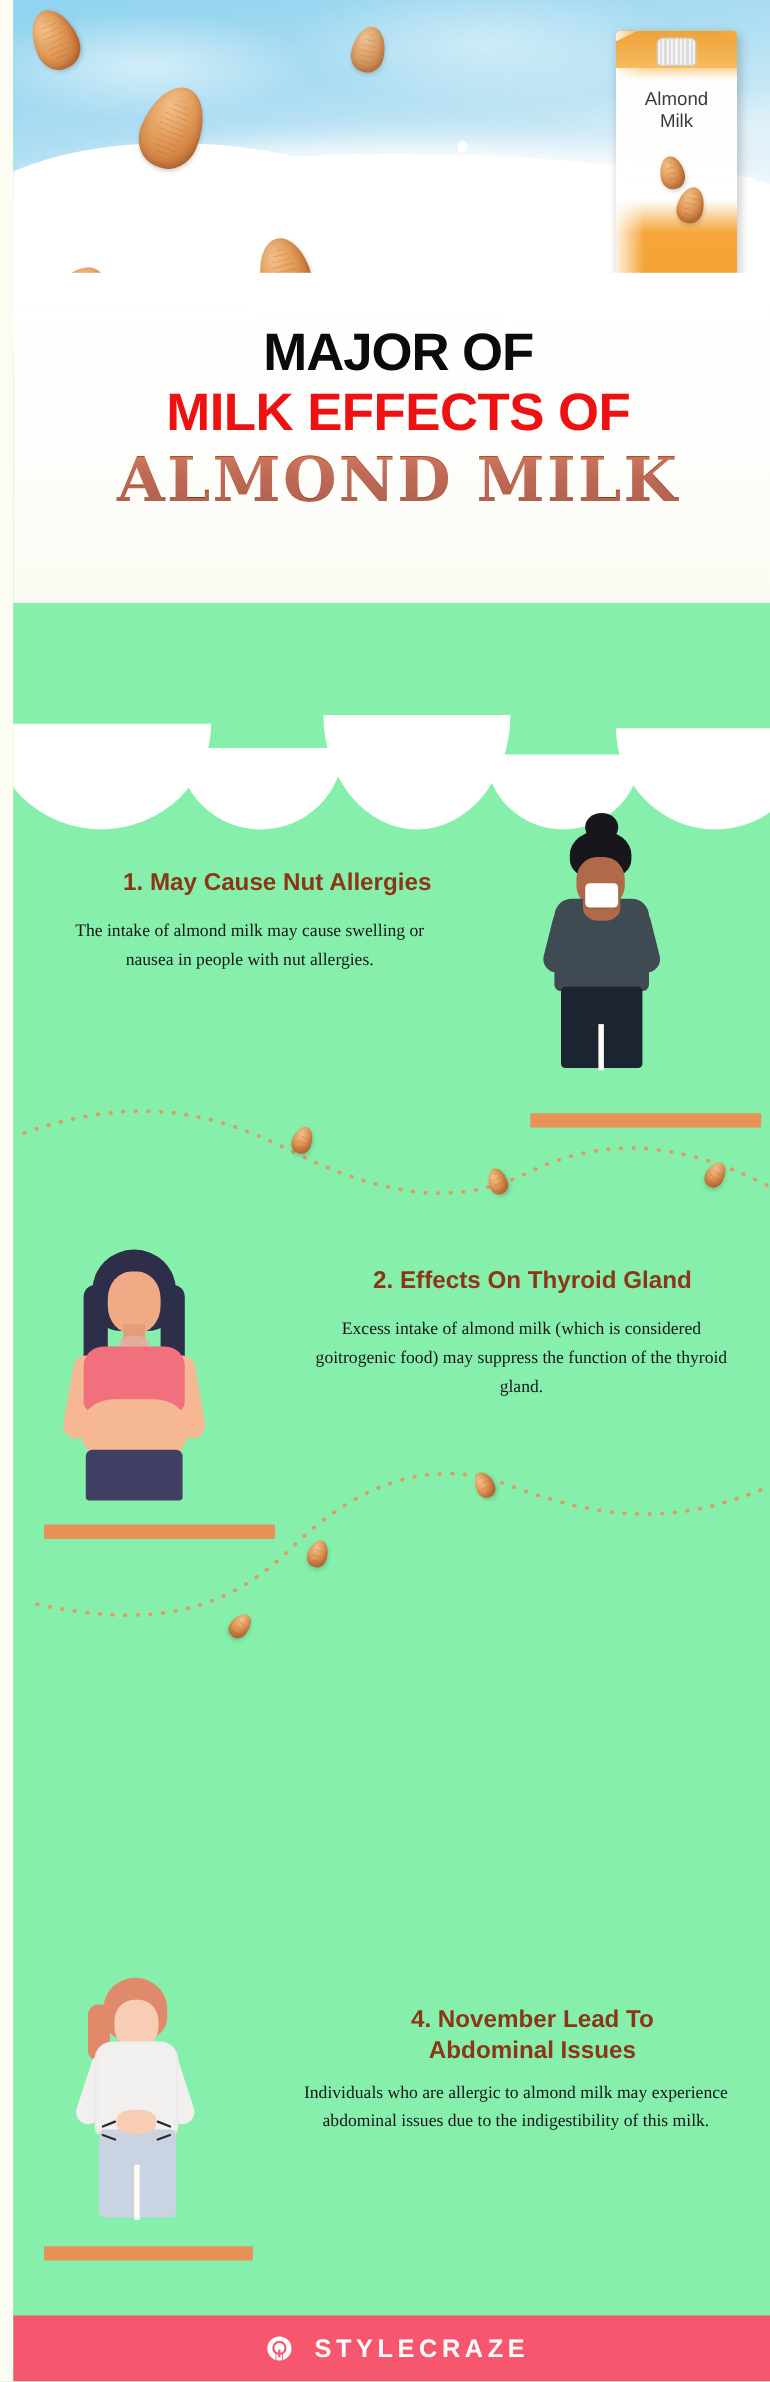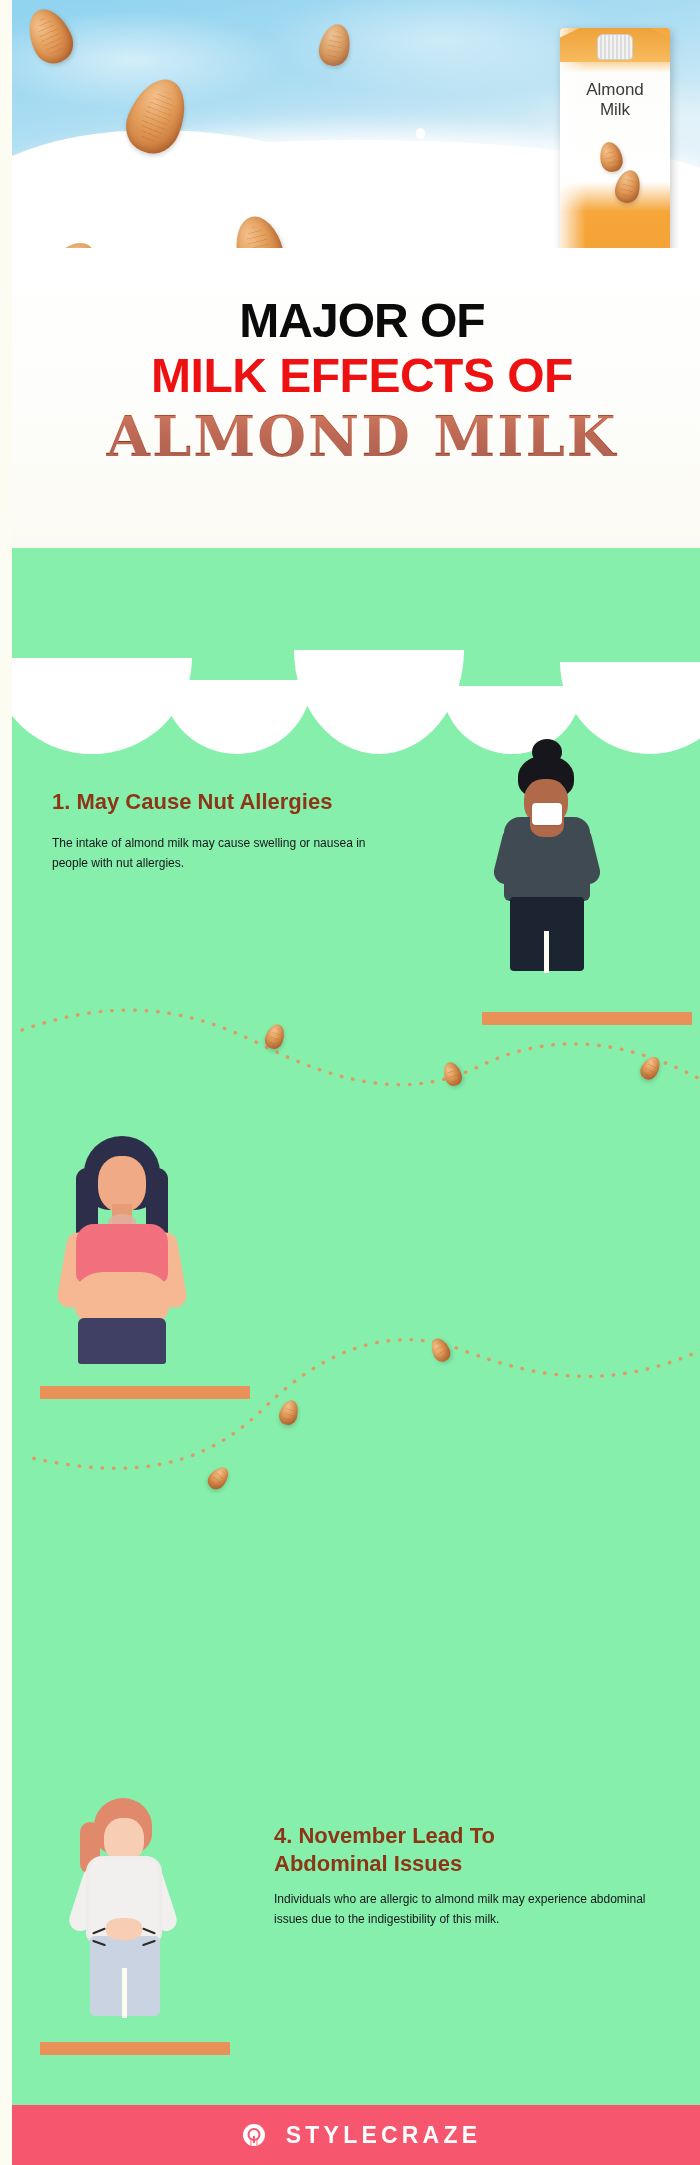--- a/index.html
+++ b/index.html
@@ -75,25 +75,25 @@
     font-family:"DejaVu Serif", serif;
     background: linear-gradient(to bottom,#c1512a 0%,#a8371c 45%,#8c2c14 100%);
     -webkit-background-clip:text; background-clip:text; color:transparent;
     text-shadow: 0 1px 0 rgba(255,255,255,.25); }
 
   
   .drip { position:absolute; left:0; right:0; top:560px; height:120px; }
   .drip .blob { position:absolute; bottom:0; background:#ffffff; border-radius:0 0 50% 50% / 0 0 100% 100%; }
 
   
-  .section { position:absolute; }
+  .section { position:absolute;text-align:center; }
   .s-head { color:#8c3616; font-weight:bold; font-size:22px; line-height:1.28;
     font-family:"Liberation Sans", sans-serif; }
-  .s-body { color:#15161a; font-size:12px; line-height:1.62; margin-top:18px;
-    font-family:Liberation Sans, sans-serif; }
+  .s-body { color:#15161a; font-size:16px; line-height:1.62; margin-top:18px;
+    font-family:Liberation Serif, serif; }
 
   
   .plinth { position:absolute; height:13px; background:#E8925A; border-radius:1px; }
 
   
   .dots { position:absolute; pointer-events:none; }
 
   
   .ill { position:absolute; }
 
@@ -264,20 +264,24 @@
   </div>
   <div class="plinth" style="left:470px;top:1012px;width:210px;"></div>
 
   <svg class="dots" style="left:0;top:990px;width:700px;height:150px;" viewBox="0 0 700 150">
     <path d="M10,40 C110,5 180,20 250,55 C330,95 400,110 470,75 C540,42 610,48 690,90" fill="none" stroke="#E09A63" stroke-width="3.4" stroke-linecap="round" stroke-dasharray="0.5 11"></path>
   </svg>
   <div class="almond" style="left:254px;top:1024px;width:18px;height:25px;transform:rotate(20deg);"></div>
   <div class="almond" style="left:432px;top:1062px;width:17px;height:24px;transform:rotate(-18deg);"></div>
   <div class="almond" style="left:630px;top:1056px;width:17px;height:24px;transform:rotate(30deg);"></div>
 
+  <div class="section" style="left:262px;top:1150px;width:420px;">
+    <div class="s-head">2. Effects On Thyroid Gland</div>
+    <div class="s-body" style="width:400px;">Excess intake of almond milk (which is considered goitrogenic food) may suppress the function of the thyroid gland.</div>
+  </div>
   <div class="ill" style="left:48px;top:1140px;width:126px;height:230px;">
     <div class="f2-hair"></div>
     <div class="f2-hairL"></div>
     <div class="f2-hairR"></div>
     <div class="f2-face"></div>
     <div class="f2-neck"></div>
     <div class="f2-gland"></div>
     <div class="f2-armL"></div>
     <div class="f2-armR"></div>
     <div class="f2-top"></div>

